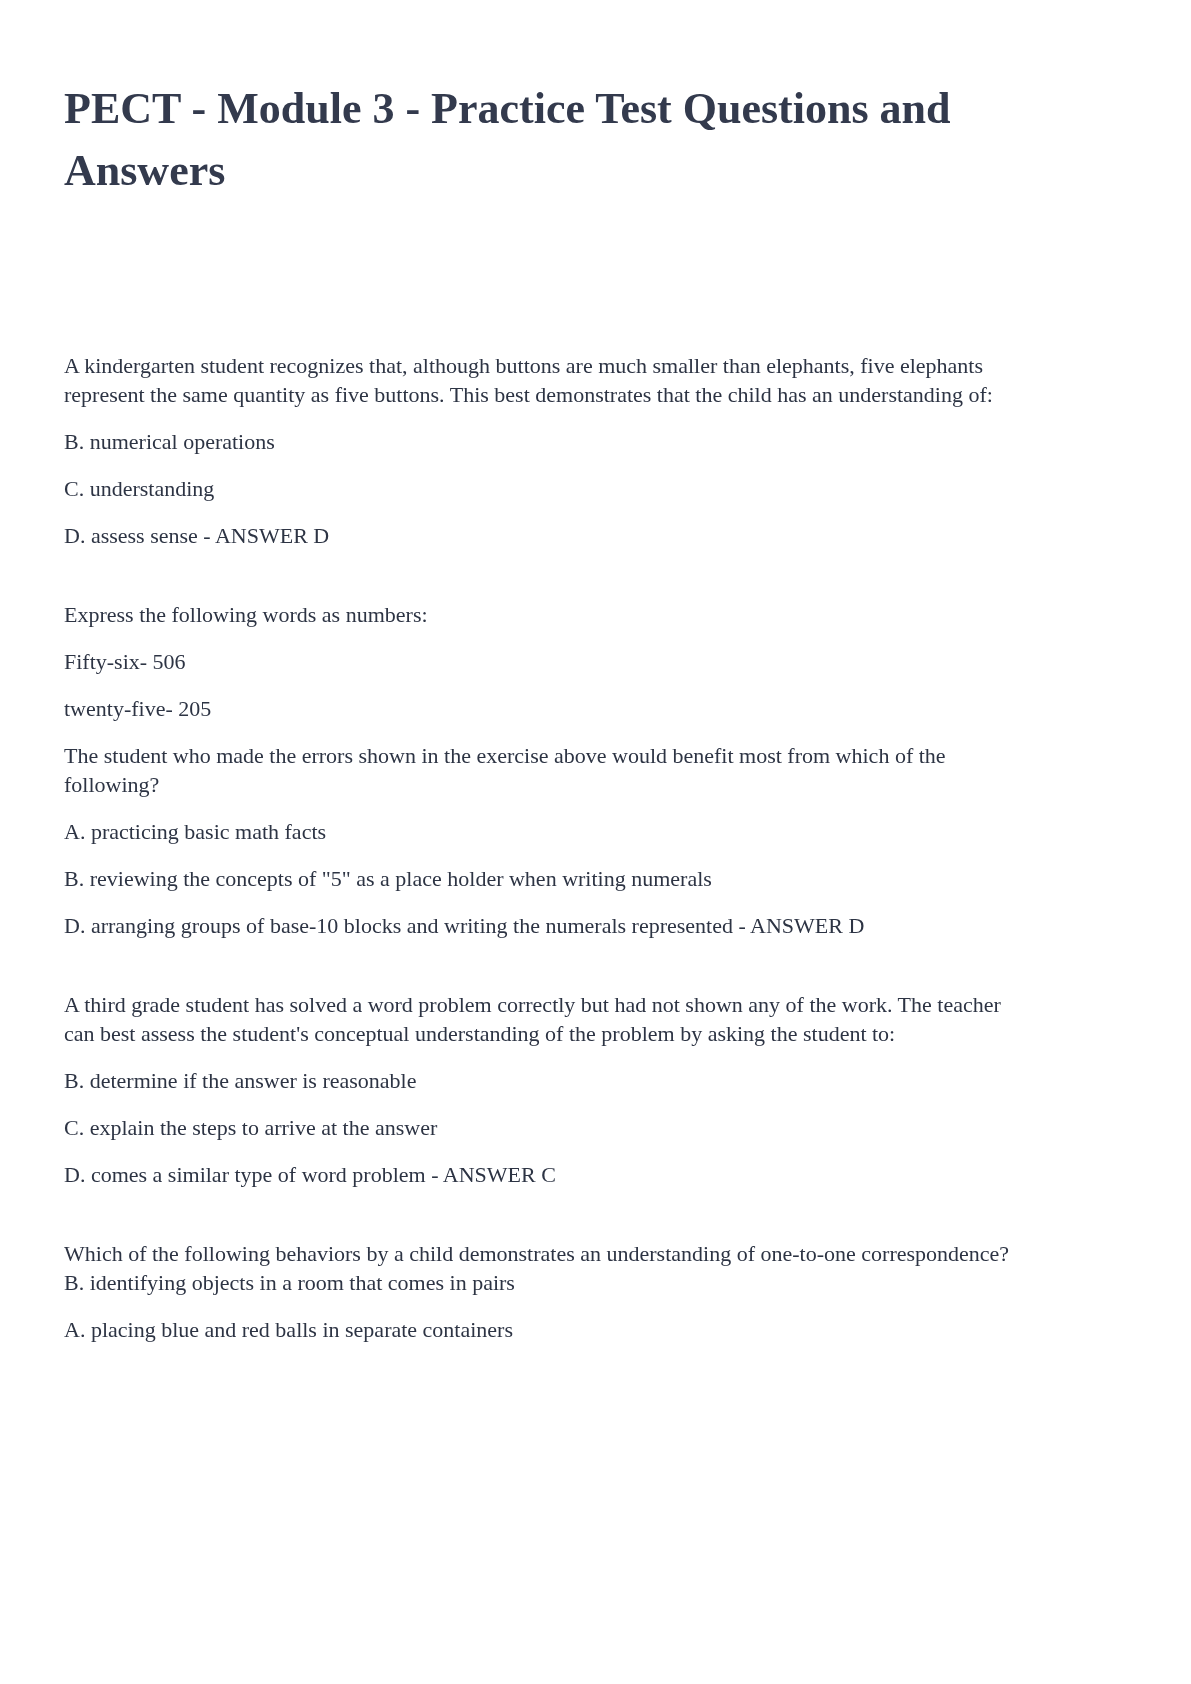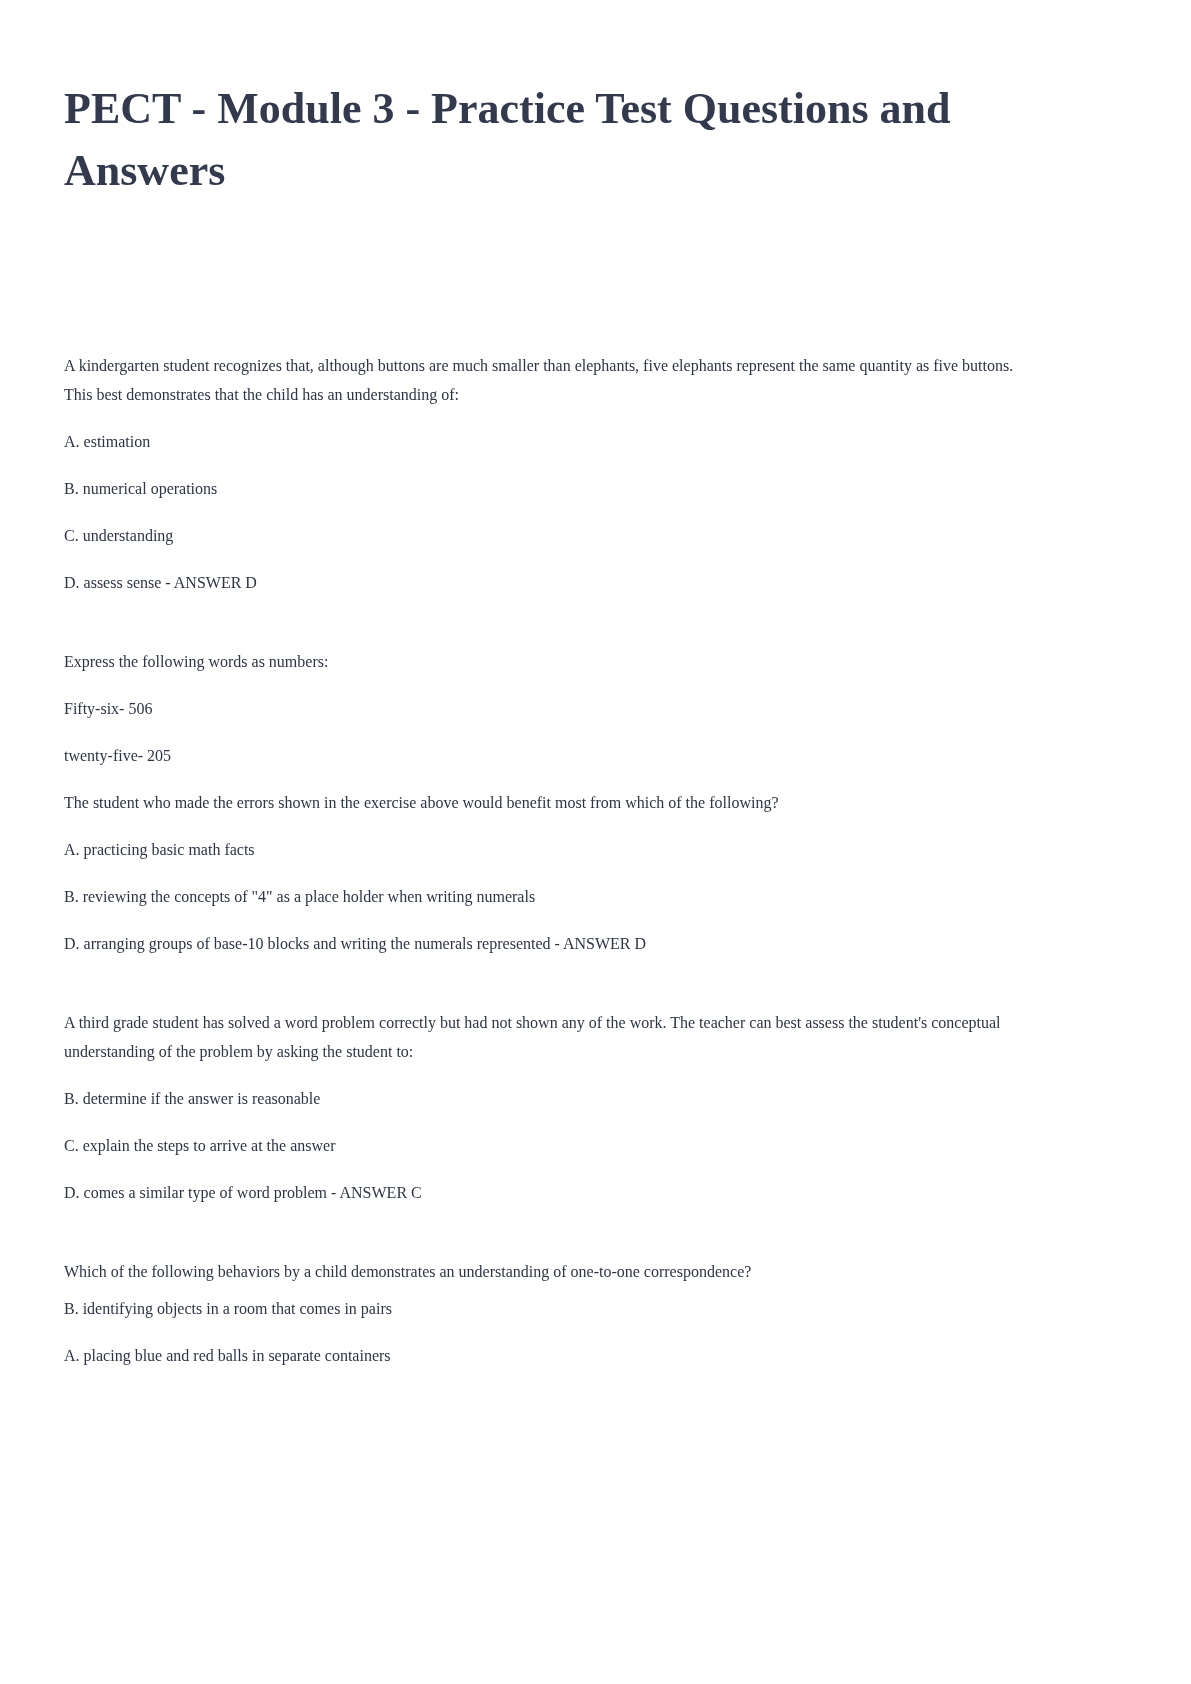--- a/index.html
+++ b/index.html
@@ -29,51 +29,50 @@
     margin: 0 0 149px 0;
   }
   .question {
     width: 958px;
     margin: 0 0 50px 0;
   }
   .question:last-child {
     margin-bottom: 0;
   }
   .para {
-    font-size: 16px;
+    font-size: 22px;
     line-height: 29px;
     color: #2d3444;
     margin: 0 0 18px 0;
   }
   .para.tight {
-    margin-bottom: 8px;
+    margin-bottom: 0;
   }
 </style>
 </head>
 <body>
 
 <div class="page">
 
   <h1 class="doc-title">PECT - Module 3 - Practice Test Questions and Answers</h1>
 
   <section class="question">
     <p class="para">A kindergarten student recognizes that, although buttons are much smaller than elephants, five elephants represent the same quantity as five buttons. This best demonstrates that the child has an understanding of:</p>
-    <p class="para">A. estimation</p>
     <p class="para">B. numerical operations</p>
     <p class="para">C. understanding</p>
     <p class="para">D. assess sense - ANSWER D</p>
   </section>
 
   <section class="question">
     <p class="para">Express the following words as numbers:</p>
     <p class="para">Fifty-six- 506</p>
     <p class="para">twenty-five- 205</p>
     <p class="para">The student who made the errors shown in the exercise above would benefit most from which of the following?</p>
     <p class="para">A. practicing basic math facts</p>
-    <p class="para">B. reviewing the concepts of "4" as a place holder when writing numerals</p>
+    <p class="para">B. reviewing the concepts of "5" as a place holder when writing numerals</p>
     <p class="para">D. arranging groups of base-10 blocks and writing the numerals represented - ANSWER D</p>
   </section>
 
   <section class="question">
     <p class="para">A third grade student has solved a word problem correctly but had not shown any of the work. The teacher can best assess the student's conceptual understanding of the problem by asking the student to:</p>
     <p class="para">B. determine if the answer is reasonable</p>
     <p class="para">C. explain the steps to arrive at the answer</p>
     <p class="para">D. comes a similar type of word problem - ANSWER C</p>
   </section>
 

